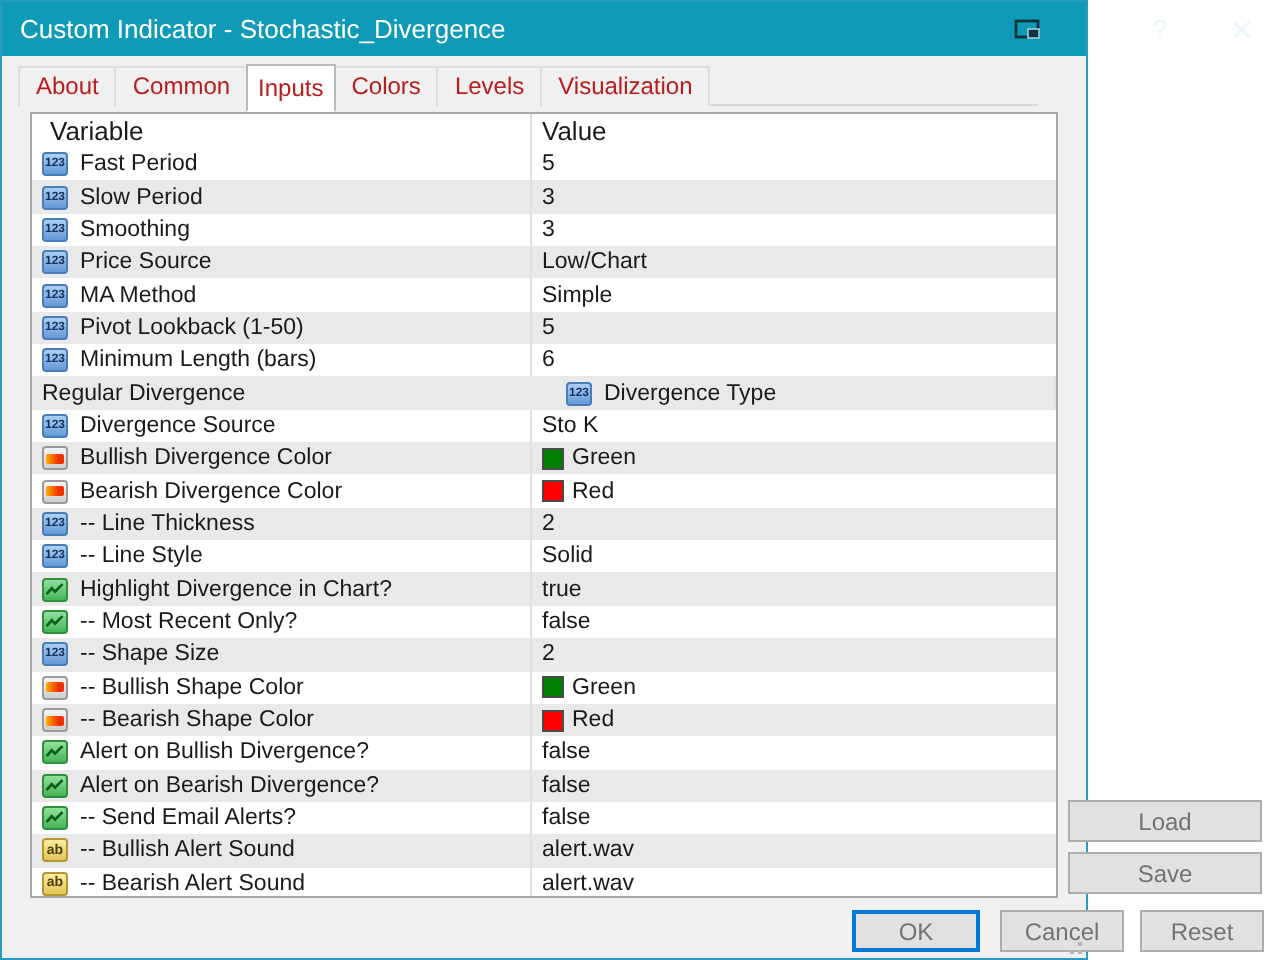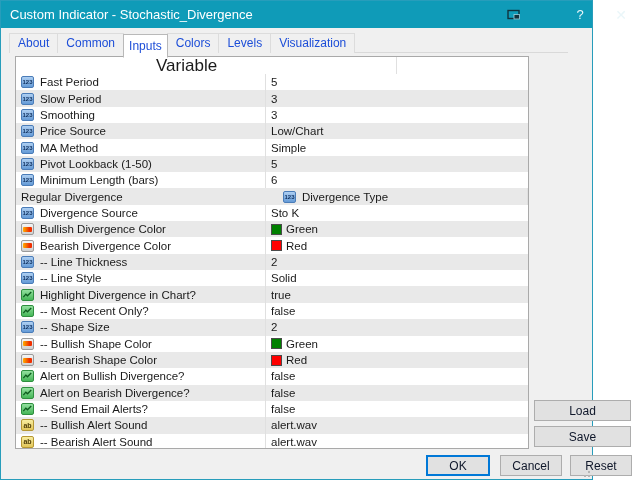--- a/index.html
+++ b/index.html
@@ -1,57 +1,57 @@
 <!DOCTYPE html>
 <html><head>
 <meta charset="utf-8">
 <style>
   html,body{margin:0;padding:0;}
   body{width:640px;height:480px;overflow:hidden;font-family:"Liberation Sans",sans-serif;}
-  .window{position:relative;width:593px;height:480px;box-sizing:border-box;
+  .window{position:relative;width:544px;height:480px;box-sizing:border-box;
     background:#f0f0f0;border:1px solid #279dbb;}
   
   .titlebar{position:absolute;left:0;top:0;width:100%;height:27px;background:#0f9bb8;
     display:flex;align-items:center;}
   .title{color:#ffffff;font-size:13px;padding-left:9px;white-space:nowrap;}
   .tb-btn{position:absolute;top:0;height:27px;display:flex;align-items:center;justify-content:center;
     color:#eaf6f9;font-size:13px;cursor:default;}
   .tb-dock{left:499px;width:28px;}
   .tb-help{left:564px;width:30px;}
   .tb-close{left:604px;width:32px;font-size:14px;}
   
-  .tabbar{position:absolute;left:8px;top:32px;right:24px;height:19px;display:flex;align-items:flex-start;
-    font-size:12px;color:#1d4ed8;border-bottom:1px solid #d9d9d9;}
+  .tabbar{position:absolute;left:8px;top:32px;right:24px;height:19px;display:flex;align-items:center;
+    font-size:12px;color:#b91c1c;border-bottom:1px solid #d9d9d9;}
   .tab{padding:2px 8px 3px;border:1px solid #dcdcdc;border-bottom:none;margin-right:-1px;background:#f0f0f0;}
   .tab.active{background:#ffffff;border:1px solid #b9b9b9;border-bottom:1px solid #ffffff;
     padding:4px 5px 4px;position:relative;bottom:-1px;z-index:2;}
   
   .ptable{position:absolute;left:14px;top:55px;width:514px;height:393px;box-sizing:border-box;
     background:#ffffff;border:1px solid #a9a9a9;overflow:hidden;}
-  .thead{display:flex;height:17px;align-items:center;font-size:17px;color:#1a1a1a;flex-direction:column;}
+  .thead{display:flex;height:17px;align-items:flex-start;font-size:13px;color:#1a1a1a;}
   .cell{box-sizing:border-box;display:flex;align-items:center;overflow:hidden;white-space:nowrap;}
   .cell.var{width:250px;border-right:1px solid #e0e0e0;padding-left:3px;height:100%;}
   .cell.val{flex:1;padding-left:5px;height:100%;}
   .thead .cell.var{padding-left:9px;}
   .trow{display:flex;height:16.35px;font-size:11.5px;color:#1a1a1a;}
   .trow:nth-child(even){background:#e9e9e9;}
   .lbl{margin-left:6px;}
   
   .ic{flex:none;width:13px;height:12px;margin-left:2px;border-radius:2px;box-sizing:border-box;
     display:flex;align-items:center;justify-content:center;font-weight:bold;font-size:6px;line-height:1;}
   .ic-int{background:linear-gradient(180deg,#aecff2,#649ad6);border:1px solid #4a7cb8;color:#10305e;}
   .ic-string{background:linear-gradient(180deg,#f8eda0,#e2c659);border:1px solid #b59732;color:#4f3e08;font-size:7px;}
   .ic-bool{background:linear-gradient(180deg,#93e09f,#45b657;);background:linear-gradient(180deg,#93e09f,#45b657);border:1px solid #2f8f3f;}
   .ic-color{background:linear-gradient(180deg,#f5f5f5,#cfcfcf);border:1px solid #9a9a9a;position:relative;}
   .ic-color-bar{display:block;width:9px;height:5px;border-radius:1px;
     background:linear-gradient(90deg,#ffb000,#f03000 70%);}
   .swatch{flex:none;width:11px;height:11px;box-sizing:border-box;border:1px solid #4a4a4a;margin-right:4px;}
   
   .btn{position:absolute;box-sizing:border-box;background:#e1e1e1;border:1px solid #adadad;
-    font-family:"Liberation Sans",sans-serif;font-size:12px;color:#0f172a;
+    font-family:"Liberation Sans",sans-serif;font-size:12px;color:#737373;
     display:flex;align-items:center;justify-content:center;padding:0;}
   .btn-load{left:533px;top:399px;width:97px;height:21px;}
   .btn-save{left:533px;top:425px;width:97px;height:21px;}
   .btn-ok{left:425px;top:454px;width:64px;height:21px;border:1px solid #0078d7;box-shadow:inset 0 0 0 1px #0078d7;}
   .btn-cancel{left:499px;top:454px;width:62px;height:21px;}
   .btn-reset{left:569px;top:454px;width:62px;height:21px;}
   
   .grip{position:absolute;right:2px;bottom:2px;width:9px;height:9px;}
   .grip i{position:absolute;width:2px;height:2px;background:#b5b5b5;}
   .grip i:nth-child(1){right:0;bottom:0;}

